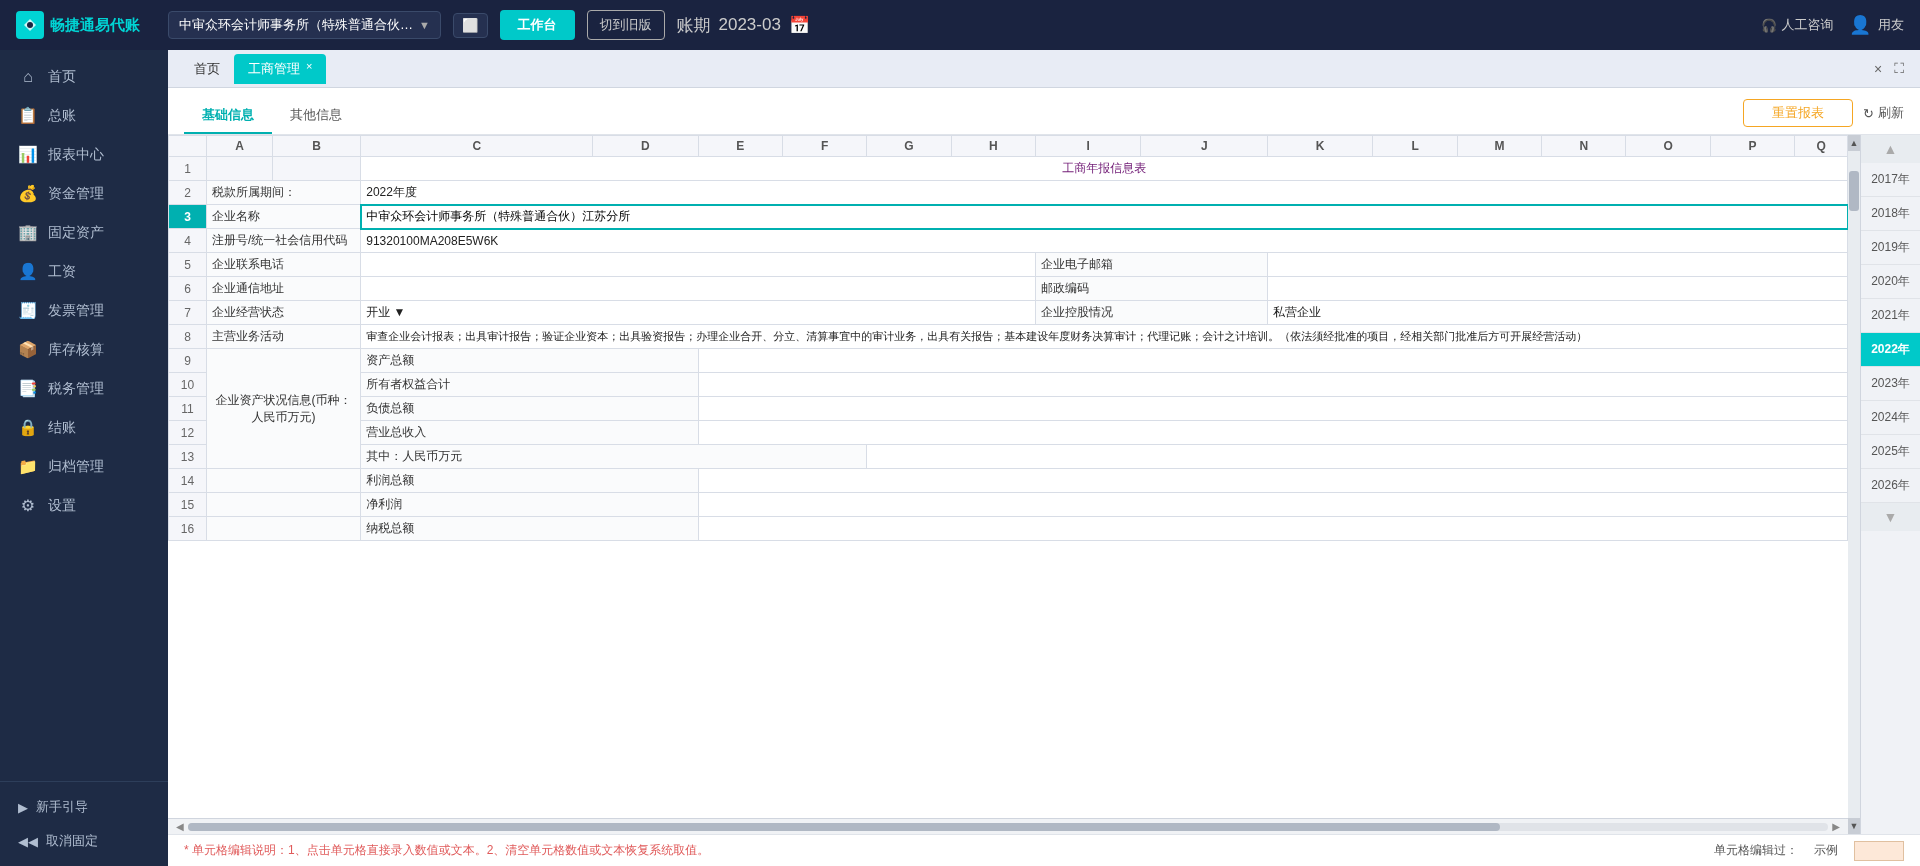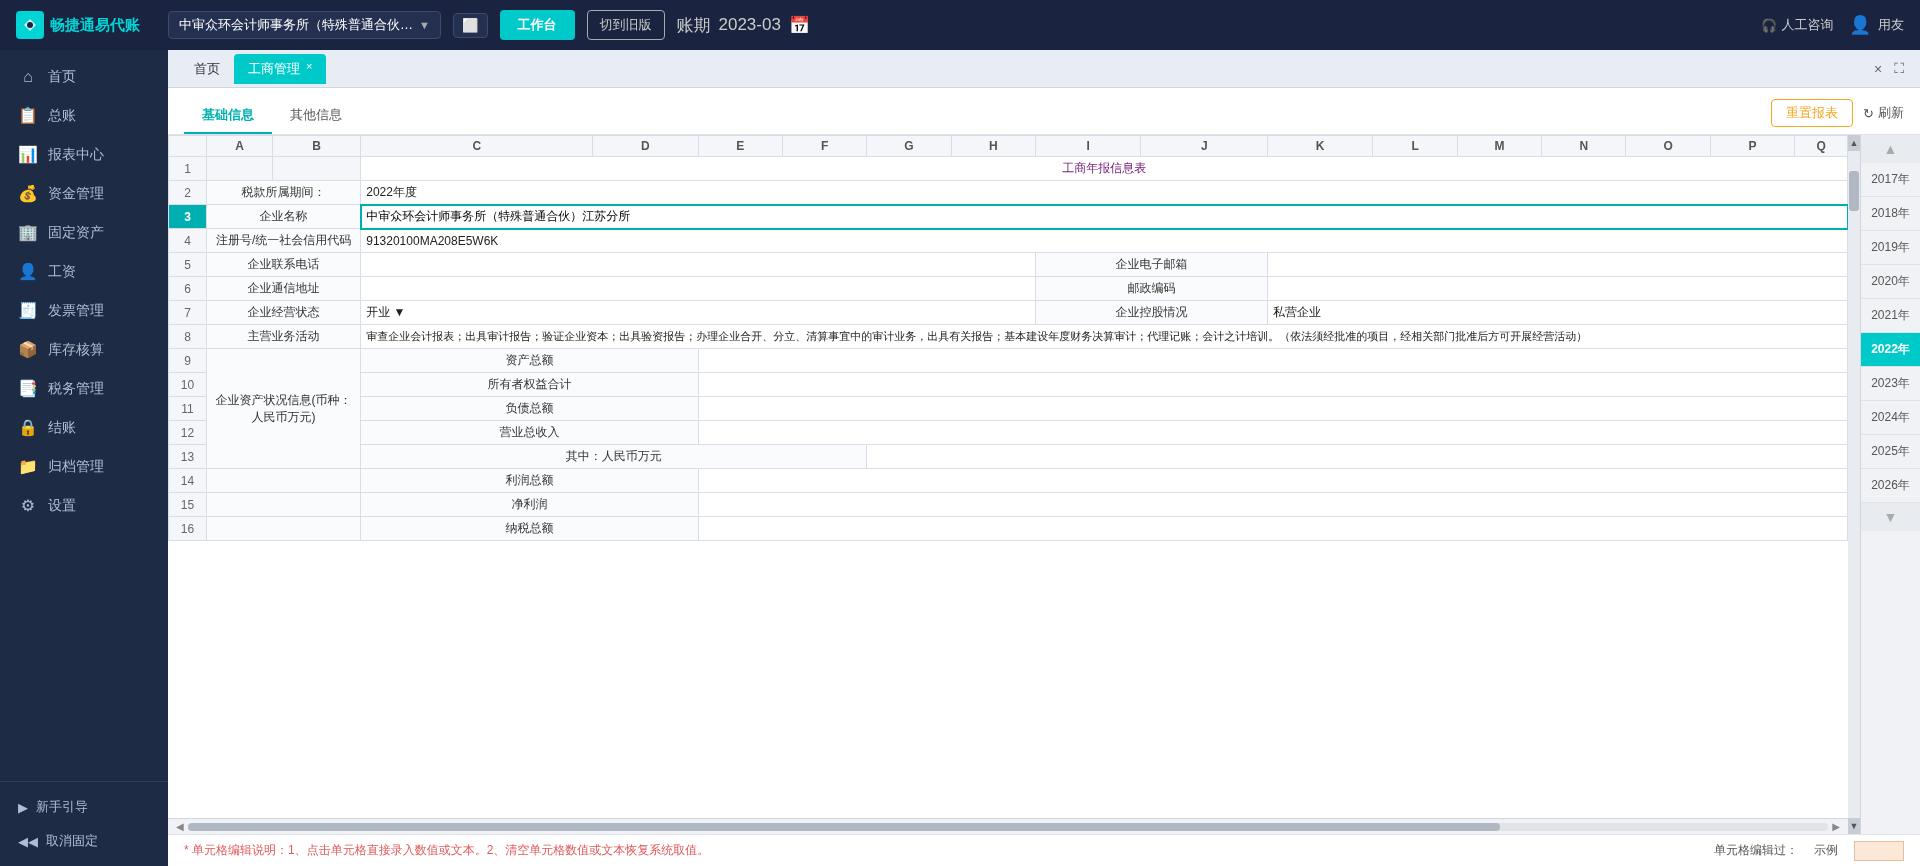--- a/index.html
+++ b/index.html
@@ -76,39 +76,39 @@
     .window-ctrl { cursor: pointer; font-size: 14px; }
 
     
     .inner-content { flex: 1; background: #fff; display: flex; flex-direction: column; overflow: hidden; }
 
     
     .sub-tab-bar { display: flex; align-items: center; padding: 10px 16px 0 16px; border-bottom: 1px solid #e0e4ea; gap: 0; position: relative; }
     .sub-tab { padding: 8px 18px; cursor: pointer; font-size: 13px; color: #555; border-bottom: 2px solid transparent; }
     .sub-tab.active { color: #00b0b0; border-bottom: 2px solid #00b0b0; font-weight: bold; }
     .sub-tab-actions { margin-left: auto; display: flex; align-items: center; gap: 10px; padding-bottom: 6px; }
-    .reset-report-btn { border: 1px solid #f5a623; color: #f5a623; background: #fff; border-radius: 4px; padding: 4px 14px; font-size: 13px; cursor: pointer; }
+    .reset-report-btn { border: 1px solid #f5a623; color: #f5a623; background: #fff; border-radius: 4px; padding: 4px 28px; font-size: 13px; cursor: pointer; }
     .refresh-btn { background: transparent; border: none; color: #555; font-size: 13px; cursor: pointer; display: flex; align-items: center; gap: 4px; }
 
     
     .spreadsheet-wrap { flex: 1; overflow: hidden; display: flex; flex-direction: column; position: relative; }
     .spreadsheet-container { flex: 1; overflow: hidden; display: flex; }
     .sheet-main { flex: 1; overflow: hidden; display: flex; flex-direction: column; }
     .row-num-header { width: 36px; min-width: 36px; background: #f5f6fa; border-right: 1px solid #d0d5de; }
     .col-header-cell {
       text-align: center; font-size: 12px; color: #555; padding: 4px 0; border-right: 1px solid #d0d5de; font-weight: bold; background: #f5f6fa;
     }
 
     .sheet-body { flex: 1; overflow: auto; }
     .sheet-table { border-collapse: collapse; min-width: 100%; }
     .sheet-table td, .sheet-table th {
       border: 1px solid #d8dde6; font-size: 12px; padding: 3px 5px; white-space: nowrap; max-width: 400px; overflow: hidden;
     }
     .row-num { background: #f5f6fa; text-align: center; font-size: 12px; color: #666; min-width: 36px; width: 36px; border-right: 1px solid #d0d5de; }
-    .cell-label { background: #fafbfc; text-align: center; color: #333; }
+    .cell-label { background: #fafbfc; text-align: left; color: #333; }
     .cell-value { background: #fff; color: #222; }
     .cell-title { text-align: center; font-size: 15px; font-weight: normal; color: #701a75; background: #fff; }
     .cell-selected { outline: 2px solid #00b0b0; outline-offset: -1px; background: #fff; }
     .cell-header-bg { background: #f5f6fa; }
 
     
     .year-sidebar {
       width: 60px; background: #f0f2f6; border-left: 1px solid #d0d5de; display: flex; flex-direction: column; align-items: center; overflow-y: auto;
     }
     .year-sidebar-up { width: 100%; text-align: center; padding: 6px 0; cursor: pointer; color: #aaa; font-size: 14px; background: #e8ecf0; }

